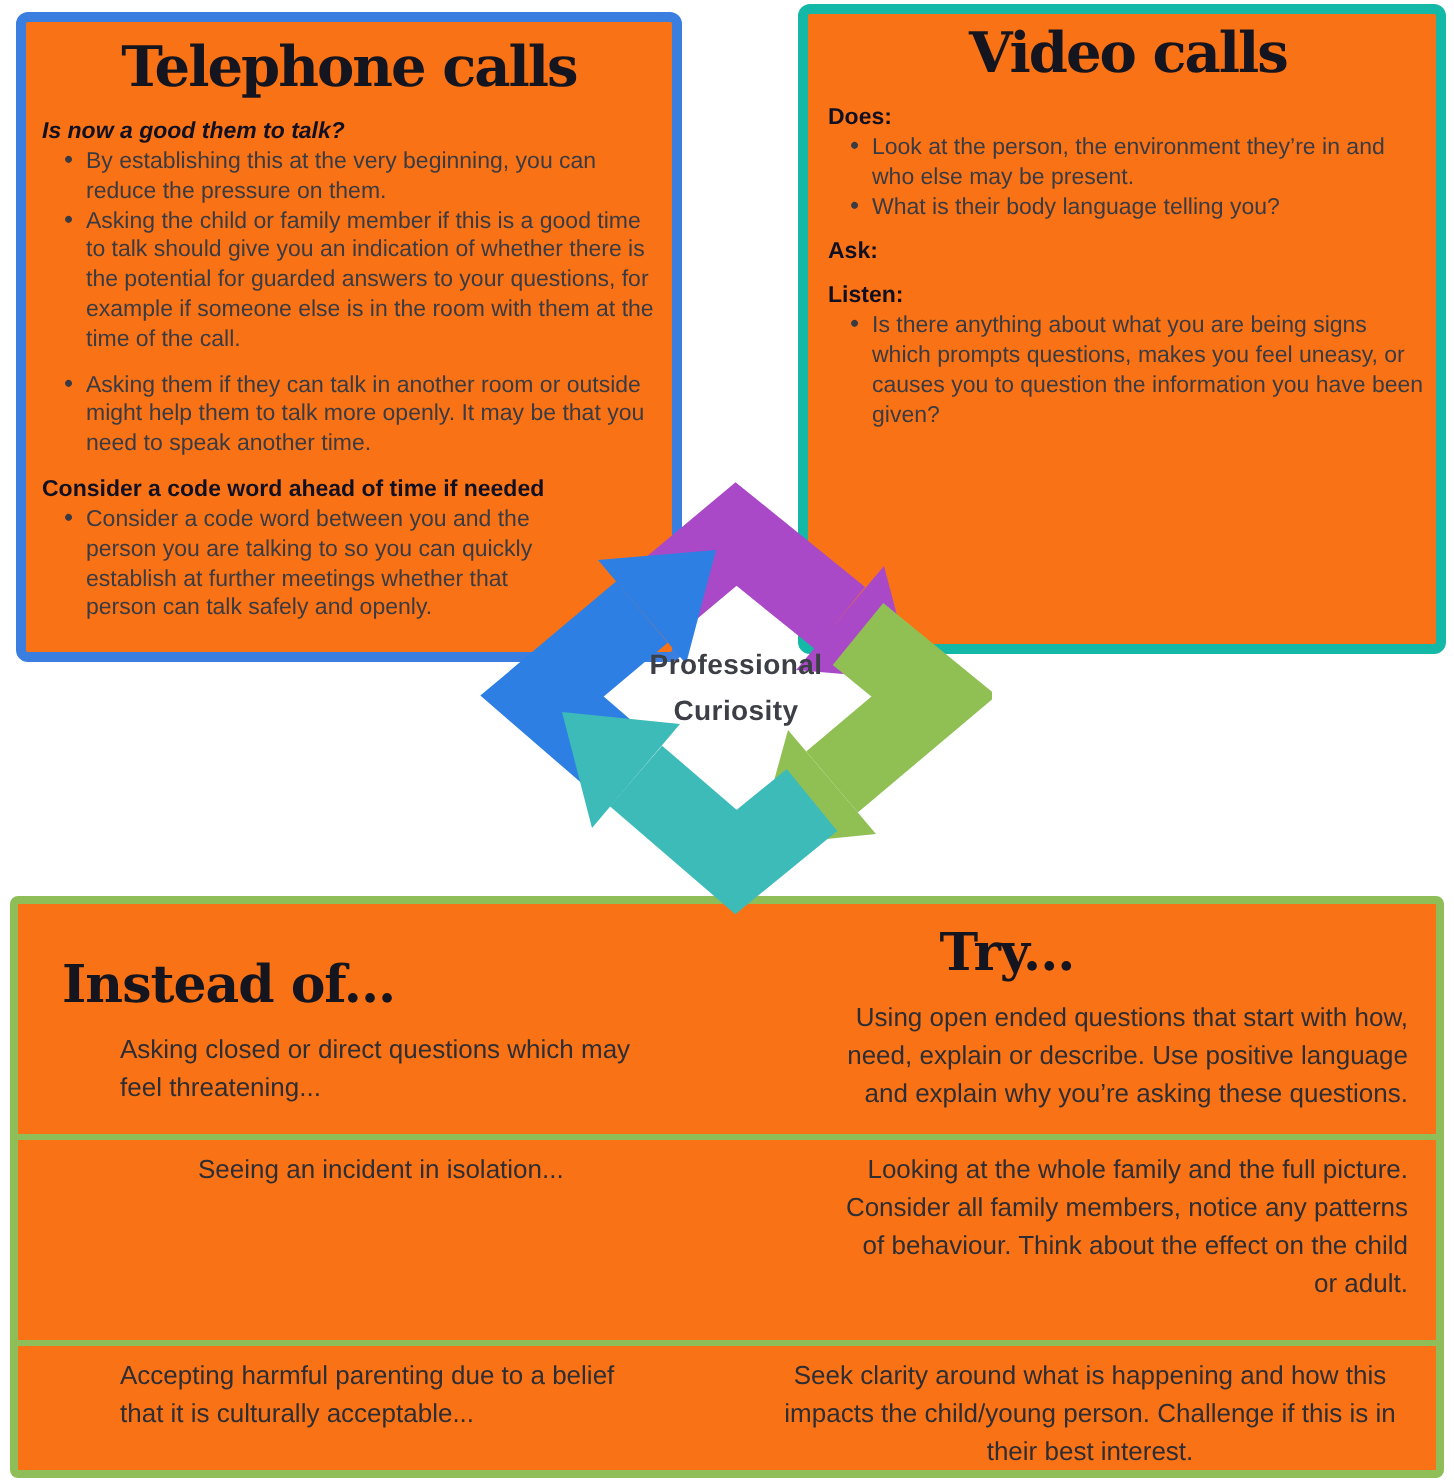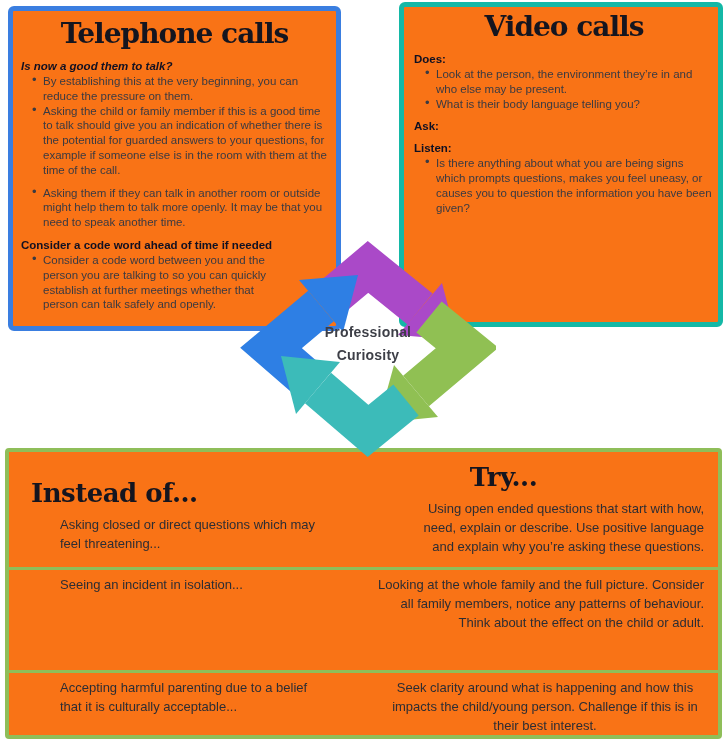--- a/index.html
+++ b/index.html
@@ -24,21 +24,21 @@
   }
   ul.blist li::before{content:"\2022";position:absolute;left:0;top:-1px;font-size:13px;color:#3a3a42;}
   .narrow248{max-width:248px;}
   #consider-block{margin-left:56px;}
   #consider-block ul.blist li{max-width:206px;}
 
   
   #table-card{left:5px;top:448px;width:717px;height:291px;border:4px solid #8fbe59;border-radius:4px;z-index:0;display:flex;flex-direction:column;}
   .t-row{display:grid;grid-template-columns:340px 1fr;}
   #row-1{height:120px;}
-  #row-2{height:105px;}
+  #row-2{height:105px;padding-left:39px;}
   #row-3{flex:1;}
   .hdivider{height:3px;background:#8fbe59;flex:none;}
   .col-head{font-family:"DejaVu Serif",serif;font-weight:700;font-size:26px;line-height:34px;color:#15151f;letter-spacing:-0.5px;}
   #instead-head{padding:24px 0 0 22px;text-align:left;}
   #try-head{padding:8px 60px 0 0;text-align:center;}
   .cell{font-size:13px;line-height:19px;color:#2d2d33;margin-left:29px;}
   .cell-left{padding:5px 10px 0 22px;}
   .cell-left .cell-txt{max-width:260px;}
   .cell-right{padding:5px 14px 0 0;text-align:right;display:flex;justify-content:flex-end;}
   #row-1 .cell-right .cell-txt{max-width:300px;}

